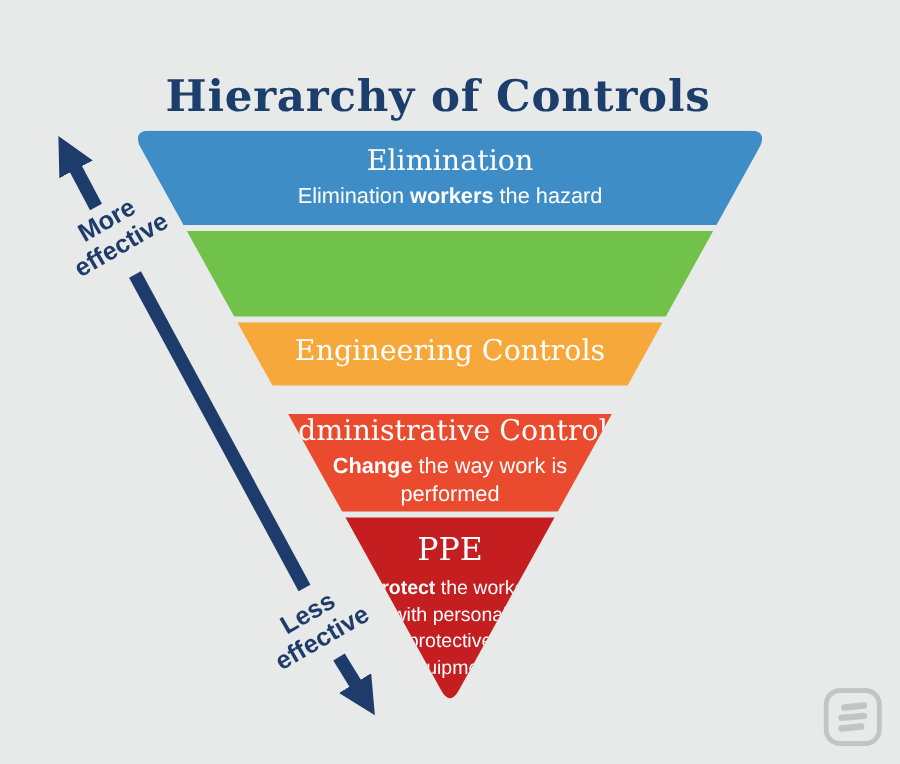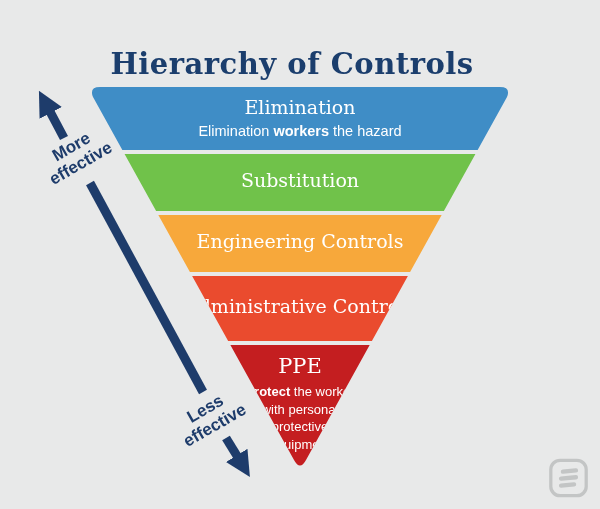--- a/index.html
+++ b/index.html
@@ -19,21 +19,21 @@
     position:absolute; left:88px; top:87px; width:424px; height:385px;
     clip-path: path('M 12 0 L 412 0 Q 423 0 419 10 L 218 373 Q 212 384 206 373 L 5 10 Q 1 0 12 0 Z');
   }
   .band {
     position:absolute; left:0; width:100%;
     display:flex; flex-direction:column; align-items:center; justify-content:center;
     color:#ffffff; text-align:center;
   }
   .band-0 { top:0;     height:63px; }
   .band-1 { top:67px;  height:57px; }
-  .band-2 { top:128px; height:57px; }
+  .band-2 { top:128px; height:42px; }
   .band-3 { top:189px; height:65px; }
   .band-4 { top:258px; height:127px; justify-content:flex-start; padding-top:9px; box-sizing:border-box; }
   .band-heading {
     font-family:"DejaVu Serif", serif;
     font-weight:normal; font-size:19px; line-height:1.15;
     margin:0 0 3px 0;
   }
   .band-4 .band-heading { font-size:21px; margin-bottom:5px;text-align:right; }
   .band-desc { font-size:14.5px; line-height:1.3; font-weight:normal; }
   .band-3 .band-desc { max-width:170px; }
@@ -72,29 +72,29 @@
 <div class="axis-label axis-label-less" style="color: rgb(30, 60, 107);">Less effective</div>
 
 <div class="pyramid">
 
   <div class="band band-0" style="background-color: rgb(63, 141, 198);">
     <div class="band-heading">Elimination</div>
     <div class="band-desc"><span>Elimination </span><strong>workers</strong><span> the hazard</span></div>
   </div>
 
   <div class="band band-1" style="background-color: rgb(112, 194, 74);">
-    <div class="band-heading">Substitution</div>
   </div>
 
   <div class="band band-2" style="background-color: rgb(247, 168, 59);">
     <div class="band-heading">Engineering Controls</div>
   </div>
 
   <div class="band band-3" style="background-color: rgb(234, 75, 46);">
     <div class="band-heading">Administrative Controls</div>
+    <div class="band-desc"><span></span><strong>Change</strong><span> the way work is performed</span></div>
   </div>
 
   <div class="band band-4" style="background-color: rgb(196, 30, 32);">
     <div class="band-heading">PPE</div>
     <div class="band-desc"><span></span><strong>Protect</strong><span> the worker with personal protective equipment</span></div>
   </div>
 
 </div>
 
 <svg class="logo" viewBox="0 0 44 44">

